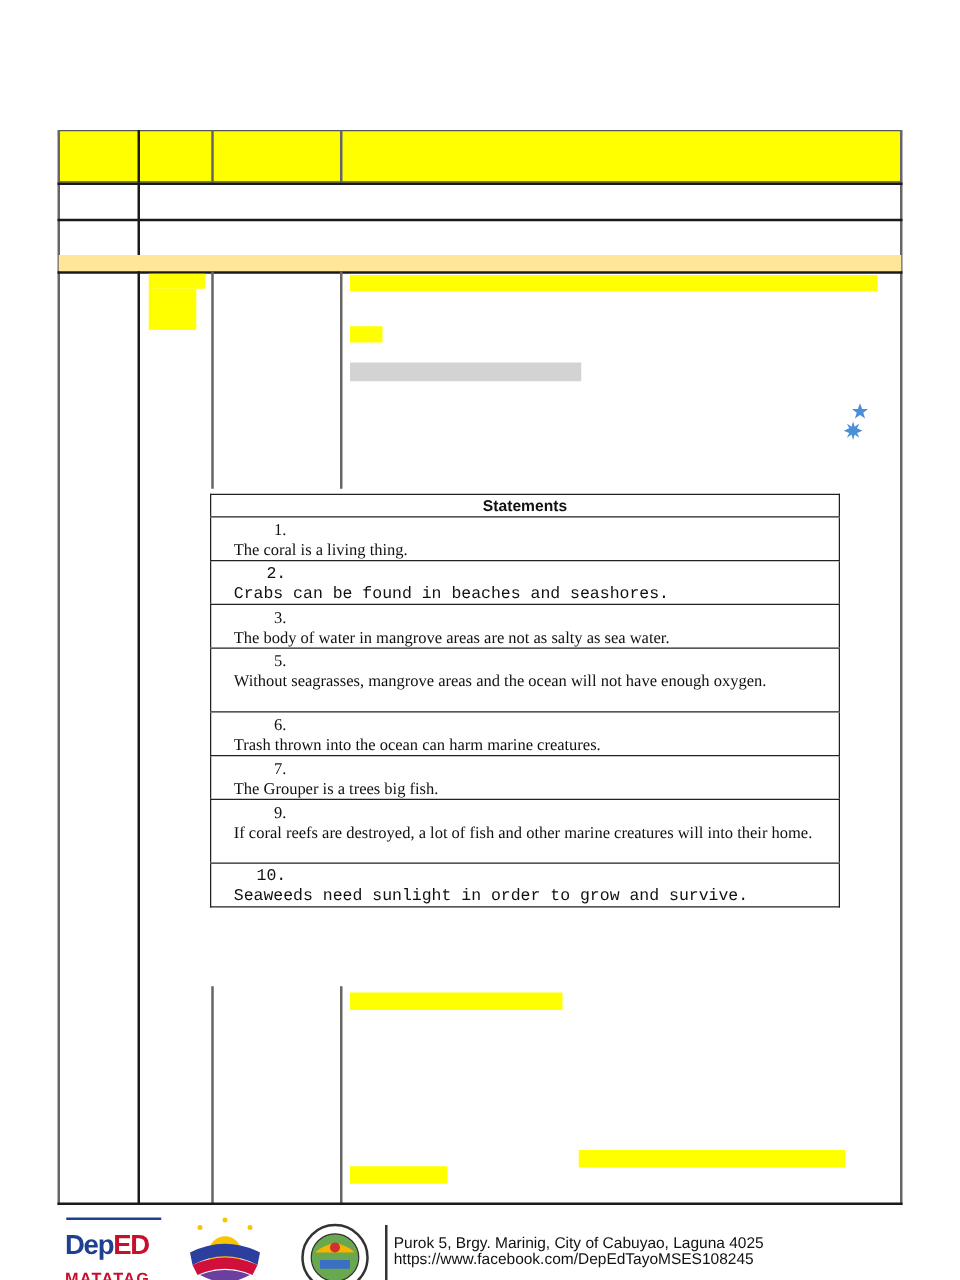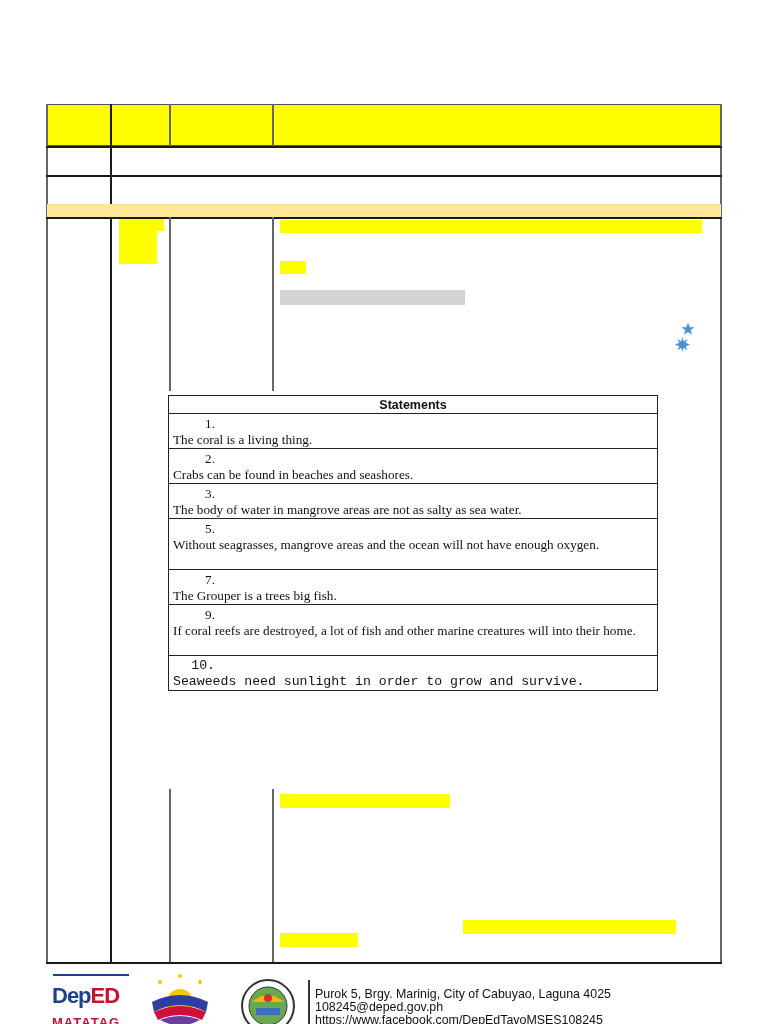--- a/index.html
+++ b/index.html
@@ -7,21 +7,21 @@
   .abs { position: absolute; }
   .vline { position: absolute; width: 2px; background: #1a1a1a; }
   .vline.gray { background: #666; }
   .hline { position: absolute; height: 2px; background: #1a1a1a; }
   .hl-yellow { position: absolute; background: #ffff00; }
   .hl-gray { position: absolute; background: #d3d3d3; }
   .header-band { position: absolute; left: 47px; top: 104px; width: 674px; height: 42px; background: #ffff00; border: 1px solid #555; box-sizing: border-box; }
   .orange-band { position: absolute; left: 47px; top: 204px; width: 674px; height: 13px; background: #ffe699; }
   .stmt-table { position: absolute; left: 168px; top: 395px; width: 450px; border: 1.5px solid #222; border-collapse: collapse; background: #fff; }
   .stmt-table th { font-family: "Liberation Sans", sans-serif; font-weight: bold; font-size: 12.5px; height: 17px; border-bottom: 1.5px solid #222; padding: 0; text-align: center; color: #111; }
-  .stmt-table td { border-top: 1.5px solid #222; font-size: 13.2px; color: #111; vertical-align: top; padding: 2px 6px 0 0; line-height: 16px; }
+  .stmt-table td { border-top: 1.5px solid #222; font-size: 13.2px; color: #111; vertical-align: top; padding: 2px 6px 0 14px; line-height: 16px; }
   .stmt-row .num { display: inline-block; width: 46px; text-align: right; padding-right: 0; vertical-align: top; }
   .stmt-row .txt { display: inline-block; width: 478px; padding-left: 4px; vertical-align: top; }
   .footer { position: absolute; left: 0; top: 965px; width: 768px; height: 59px; }
   .deped-logo { position: absolute; left: 52px; top: 983px; font-family: "Liberation Sans", sans-serif; font-weight: bold; font-size: 22px; color: #c8102e; letter-spacing: -1px; }
   .deped-logo .d1 { color: #1f3f8f; }
   .deped-rule { position: absolute; left: 53px; top: 974px; width: 76px; height: 2px; background: #1f3f8f; }
   .matatag { position: absolute; left: 52px; top: 1015px; font-family: "Liberation Sans", sans-serif; font-weight: bold; font-size: 13px; color: #c8102e; letter-spacing: 1px; }
   .addr { position: absolute; left: 315px; top: 988px; font-family: "Liberation Sans", sans-serif; font-size: 12.4px; line-height: 13px; color: #111; }
   .addr-bar { position: absolute; left: 308px; top: 980px; width: 2px; height: 44px; background: #333; }
 </style>
@@ -70,28 +70,31 @@
 <table class="stmt-table">
   <thead>
     <tr>
         <th>Statements</th>
       </tr>
   </thead>
   <tbody>
     <tr class="stmt-row" style="height:34px;">
         <td><span class="num">1.</span><span class="txt">The coral is a living thing.</span></td>
       </tr>
-    <tr class="stmt-row" style="height:34px;">
+    <tr class="stmt-row" style="height:34px;font-family:Liberation Mono, monospace;">
         <td><span class="num">2.</span><span class="txt">Crabs can be found in beaches and seashores.</span></td>
       </tr>
     <tr class="stmt-row" style="height:34px;">
         <td><span class="num">3.</span><span class="txt">The body of water in mangrove areas are not as salty as sea water.</span></td>
       </tr>
     <tr class="stmt-row" style="height:51px;">
         <td><span class="num">5.</span><span class="txt">Without seagrasses, mangrove areas and the ocean will not have enough oxygen.</span></td>
+      </tr>
+    <tr class="stmt-row" style="height:34px;">
+        <td><span class="num">6.</span><span class="txt">Trash thrown into the ocean can harm marine creatures.</span></td>
       </tr>
     <tr class="stmt-row" style="height:34px;">
         <td><span class="num">7.</span><span class="txt">The Grouper is a trees big fish.</span></td>
       </tr>
     <tr class="stmt-row" style="height:51px;">
         <td><span class="num">9.</span><span class="txt">If coral reefs are destroyed, a lot of fish and other marine creatures will into their home.</span></td>
       </tr>
     <tr class="stmt-row" style="height:34px;font-family:Liberation Mono, monospace;">
         <td><span class="num">10.</span><span class="txt">Seaweeds need sunlight in order to grow and survive.</span></td>
       </tr>
@@ -126,15 +129,14 @@
     <circle cx="28" cy="28" r="19" fill="#6aa84f" stroke="#333" stroke-width="1"></circle>
     <path d="M12 24 Q28 10 44 24 Z" fill="#f4b400"></path>
     <circle cx="28" cy="20" r="4" fill="#d32f2f"></circle>
     <rect x="16" y="30" width="24" height="7" fill="#3a6fc4"></rect>
   </svg>
 </div>
 
 <div class="addr-bar"></div>
 <div class="addr">
   <div>Purok 5, Brgy. Marinig, City of Cabuyao, Laguna 4025</div>
-  <div>108245@deped.gov.ph</div>
   <div>https://www.facebook.com/DepEdTayoMSES108245</div>
 </div>
 
 </body></html>

